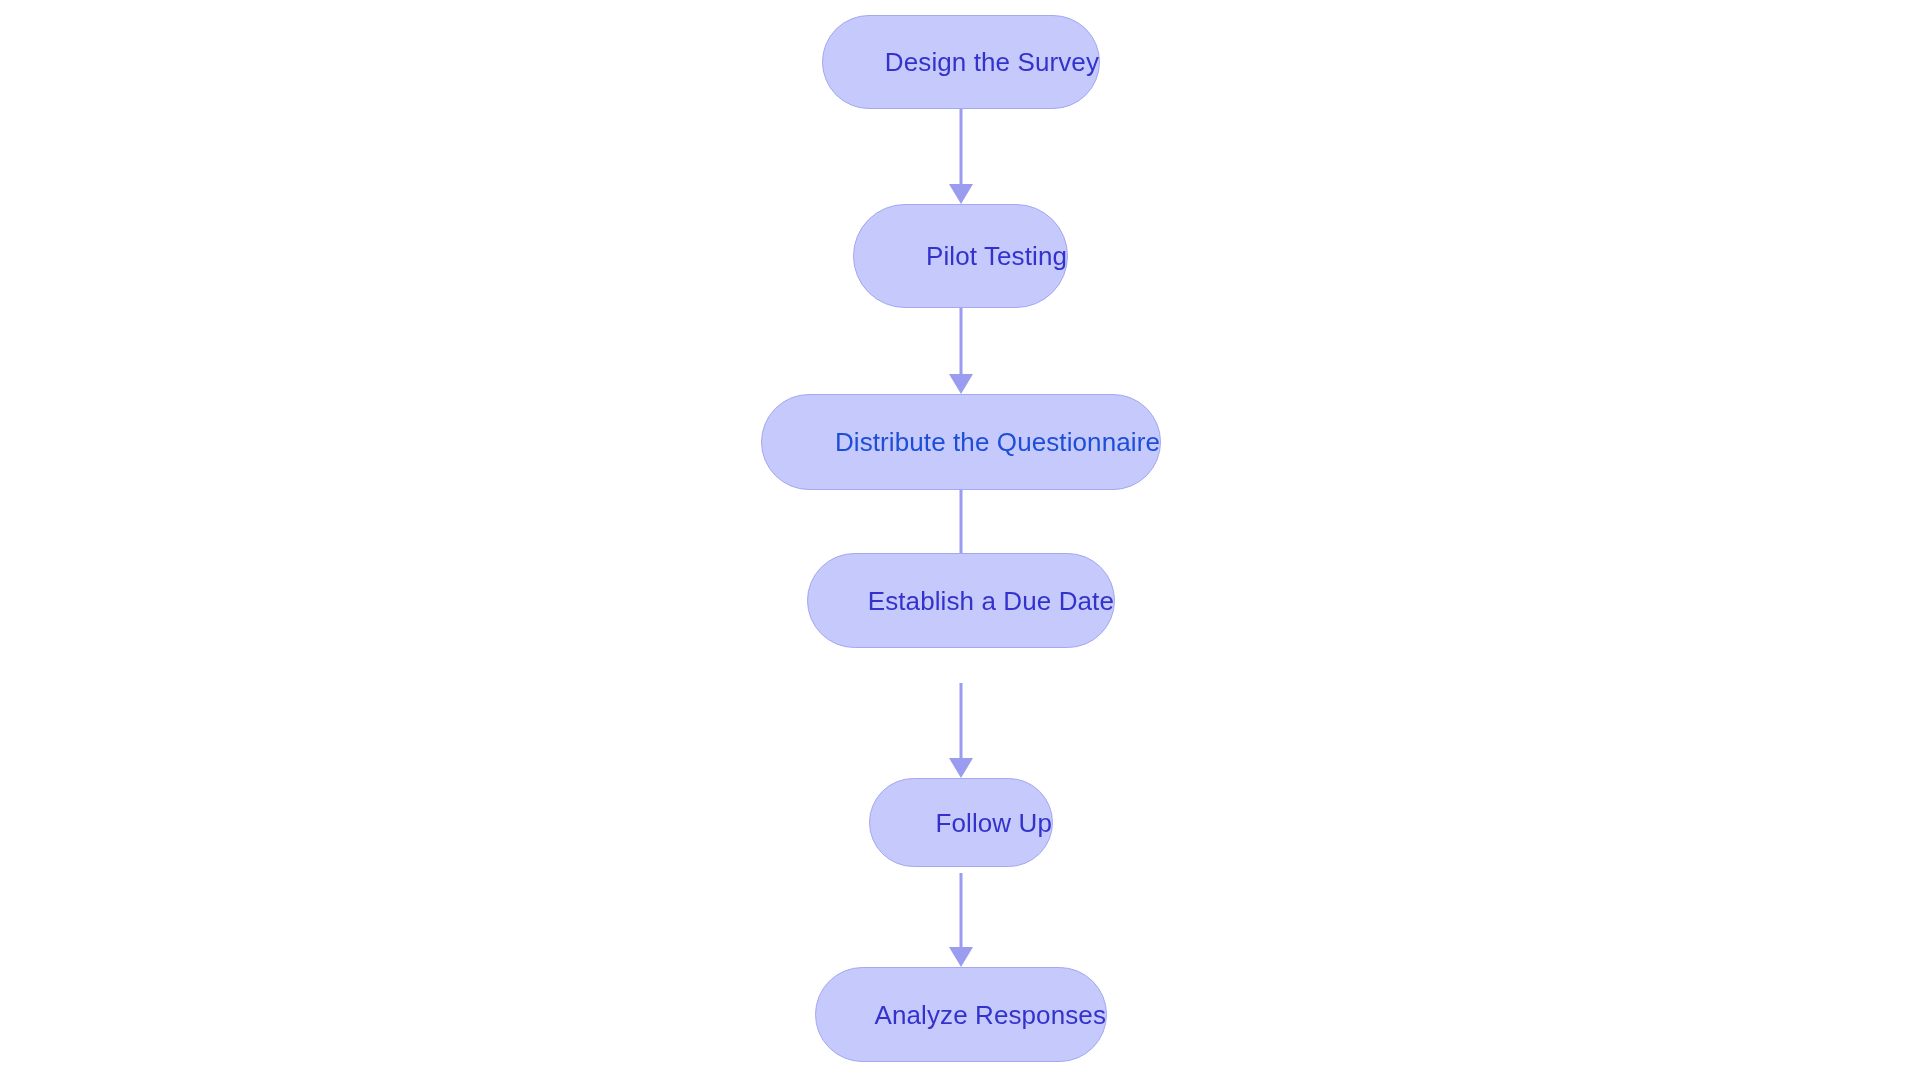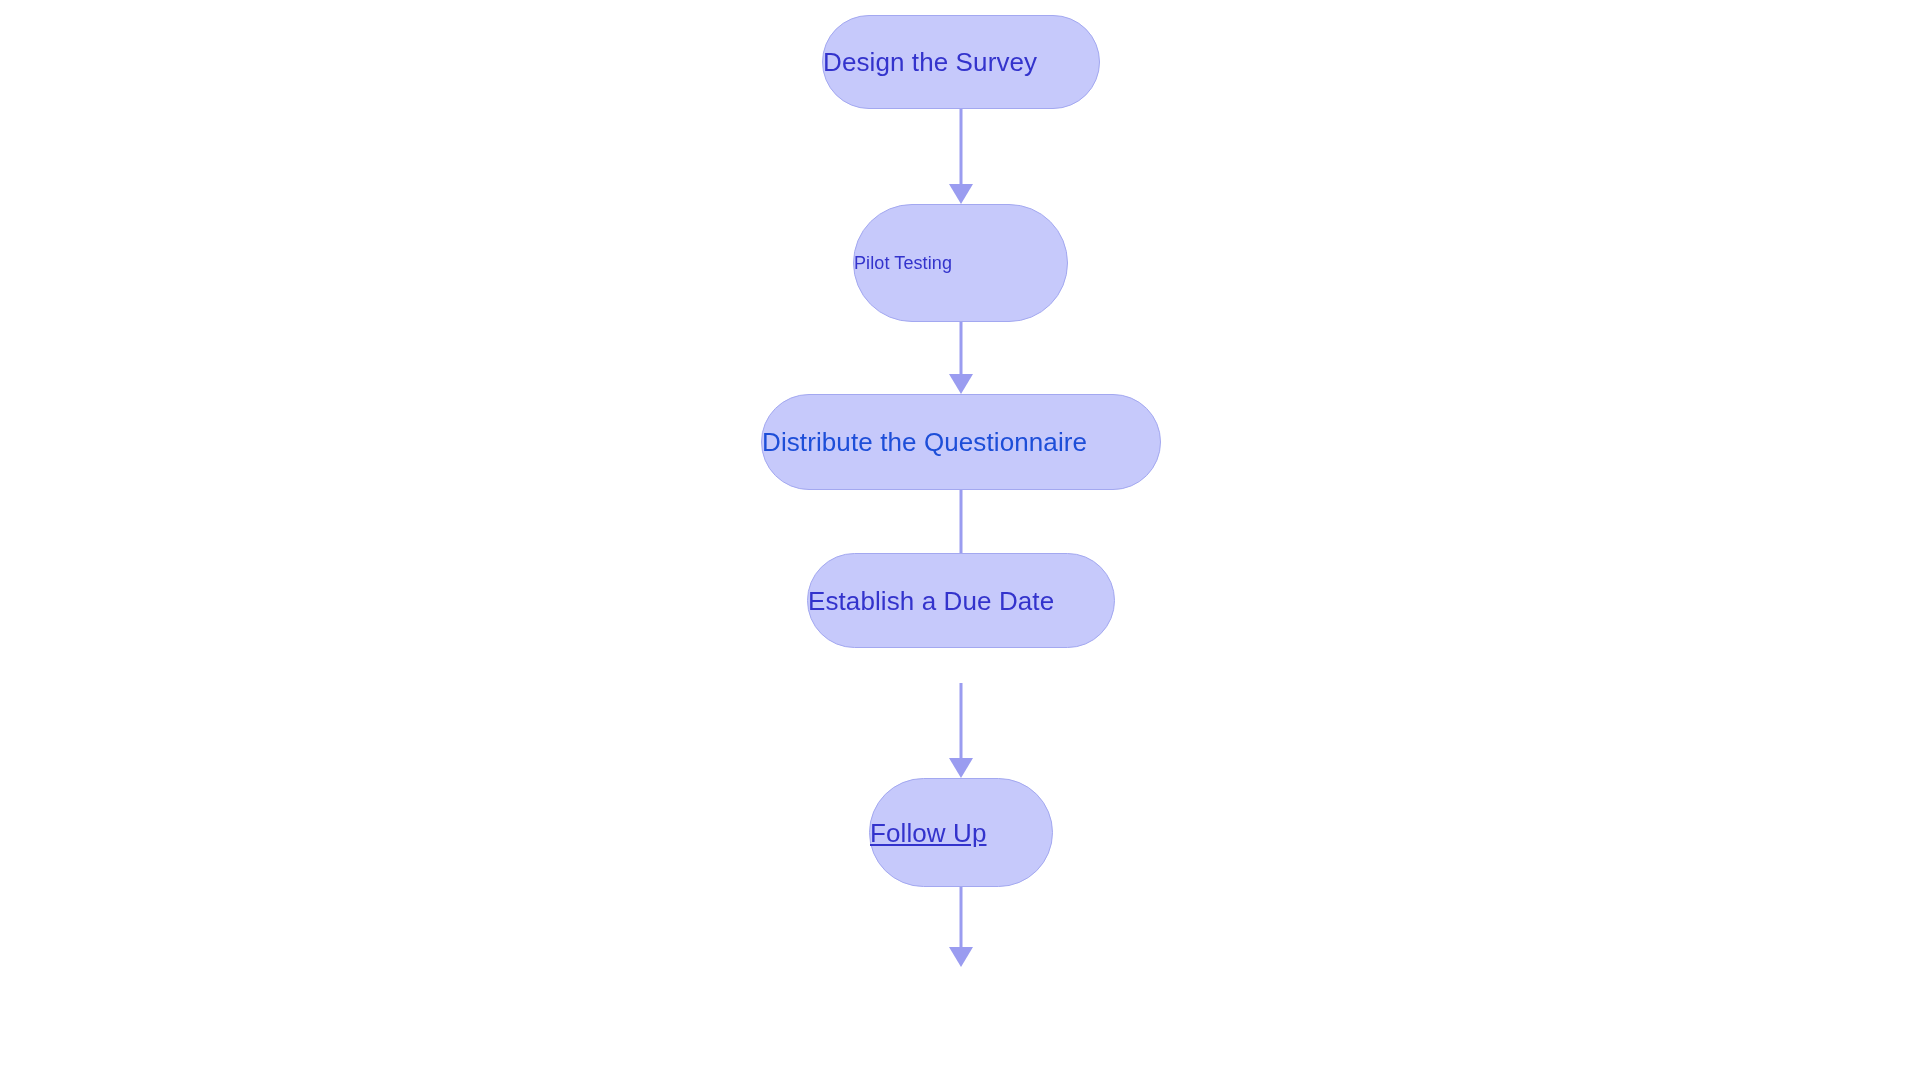--- a/index.html
+++ b/index.html
@@ -23,21 +23,21 @@
     position: absolute;
     left: 0;
     top: 0;
     width: 1920px;
     height: 1083px;
   }
   .node {
     position: absolute;
     display: flex;
     align-items: center;
-    justify-content: flex-start;
+    justify-content: flex-end;
     box-sizing: border-box;
     background: #c6c9fb;
     border: 1.6px solid #a3a8f0;
     border-radius: 999px;
     color: #3333cc;
     font-size: 26px;
     font-weight: 400;
     letter-spacing: 0.1px;
     white-space: nowrap;
     line-height: 1;
@@ -91,26 +91,29 @@
         <div class="conn-line" style="height: 77px; background: rgb(154, 156, 240);"></div>
         <div class="conn-head" style="top: 75px; border-top-color: rgb(154, 156, 240); border-left-width: 12px; border-right-width: 12px; border-top-width: 20px;"></div>
       </div>
       <div class="connector" style="left: 921px; top: 873px; width: 80px; height: 94px;">
         <div class="conn-line" style="height: 76px; background: rgb(154, 156, 240);"></div>
         <div class="conn-head" style="top: 74px; border-top-color: rgb(154, 156, 240); border-left-width: 12px; border-right-width: 12px; border-top-width: 20px;"></div>
       </div>
       <div class="node" style="left: 822px; top: 15px; width: 278px; height: 94px; background: rgb(198, 201, 251); border-color: rgb(163, 168, 240); font-size: 26px;">
         <span class="node-label" style="color: rgb(51, 51, 204);">Design the Survey</span>
       </div>
-      <div class="node" style="left: 853px; top: 204px; width: 215px; height: 118px; background: rgb(198, 201, 251); border-color: rgb(163, 168, 240); font-size: 18px;">
+      <div class="node" style="left: 853px; top: 204px; width: 215px; height: 104px; background: rgb(198, 201, 251); border-color: rgb(163, 168, 240); font-size: 26px;">
         <span class="node-label" style="color: rgb(51, 51, 204);">Pilot Testing</span>
       </div>
       <div class="node" style="left: 761px; top: 394px; width: 400px; height: 96px; background: rgb(198, 201, 251); border-color: rgb(163, 168, 240); font-size: 26px;">
         <span class="node-label" style="color: #1d4ed8;">Distribute the Questionnaire</span>
       </div>
       <div class="node" style="left: 807px; top: 553px; width: 308px; height: 95px; background: rgb(198, 201, 251); border-color: rgb(163, 168, 240); font-size: 26px;">
         <span class="node-label" style="color: rgb(51, 51, 204);">Establish a Due Date</span>
       </div>
-      <div class="node" style="left: 869px; top: 778px; width: 184px; height: 109px; background: rgb(198, 201, 251); border-color: rgb(163, 168, 240); font-size: 26px; text-decoration: underline;">
+      <div class="node" style="left: 869px; top: 778px; width: 184px; height: 89px; background: rgb(198, 201, 251); border-color: rgb(163, 168, 240); font-size: 26px;">
         <span class="node-label" style="color: rgb(51, 51, 204);">Follow Up</span>
+      </div>
+      <div class="node" style="left: 815px; top: 967px; width: 292px; height: 95px; background: rgb(198, 201, 251); border-color: rgb(163, 168, 240); font-size: 26px;">
+        <span class="node-label" style="color: rgb(51, 51, 204);">Analyze Responses</span>
       </div>
     </div>
 </div>
 
 </body></html>

